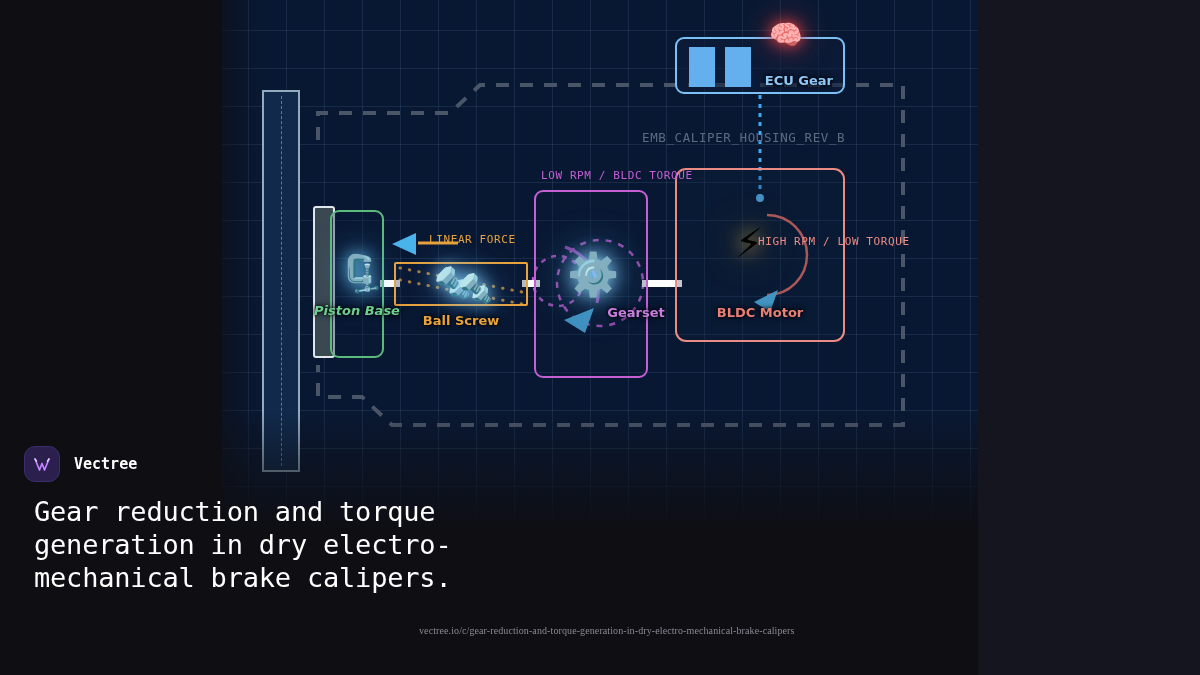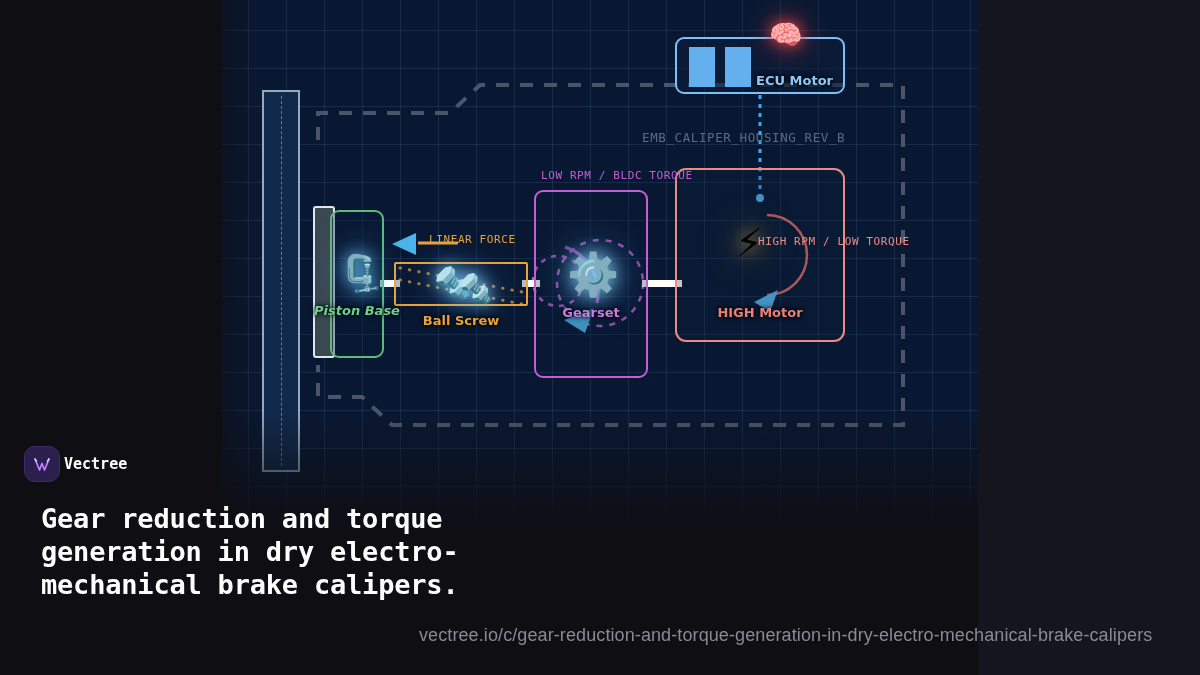--- a/index.html
+++ b/index.html
@@ -168,21 +168,21 @@
     left: 312px; top: 190px;
     width: 114px; height: 188px;
     border-color: #c45fd4;
     border-radius: 9px;
     background: rgba(12,30,58,0.28);
   }
   #gearset-emoji {
     font-size: 42px; left: 31px; top: 62px;
     filter: drop-shadow(0 0 9px rgba(140,220,255,0.9)) drop-shadow(0 0 18px rgba(90,180,255,0.5));
   }
-  #gearset-label { top: 113px; color: #c97fe0; }
+  #gearset-label { top: 113px; color: #c97fe0; margin-left: 45px; }
 
   
   #bldc-node {
     left: 453px; top: 168px;
     width: 170px; height: 174px;
     border-color: #ec8b84;
     border-radius: 11px;
     background: rgba(12,30,58,0.25);
   }
   #bldc-emoji {
@@ -261,21 +261,21 @@
     left: 0; top: 0;
     width: 222px; height: 675px;
     background: #0e0e13;
     z-index: 6;
   }
   #brandbar {
     position: absolute;
     left: 24px; top: 446px;
     display: flex;
     align-items: center;
-    gap: 4px;
+    gap: 14px;
     z-index: 9;
   }
   #brand-logo {
     width: 34px; height: 34px;
     border-radius: 11px;
     background: #2b1f4e;
     border: 1px solid #3d2c6b;
     display: flex;
     align-items: center;
     justify-content: center;
@@ -284,35 +284,35 @@
     color: #ffffff;
     font-family: "DejaVu Sans Mono", "Liberation Mono", monospace;
     font-size: 15px;
     font-weight: bold;
     white-space: nowrap;
   }
   #headline {
     position: absolute;
     left: 24px; top: 486px;
     width: 430px;
-    margin: 17px;
+    margin: 10px;
     color: #ffffff;
     font-family: "DejaVu Sans Mono", "Liberation Mono", monospace;
-    font-weight: bold;
+    font-weight: normal;
     font-size: 27px;
     line-height: 1.22;
     letter-spacing: -0.2px;
     z-index: 9;
   }
   #footer-url {
     position: absolute;
     left: 419px; top: 625px;
     color: #8a8a95;
-    font-family: Liberation Sans, sans-serif;
-    font-size: 18px;
+    font-family: Liberation Serif, serif;
+    font-size: 10px;
     letter-spacing: 0.1px;
     white-space: nowrap;
     z-index: 9;
   }
 </style>
 </head>
 <body>
 
 <div id="stage">
 
@@ -355,26 +355,26 @@
     <div id="brake-pad"></div>
 
     <div class="connector" id="conn-1"></div>
     <div class="connector" id="conn-2"></div>
     <div class="connector" id="conn-3"></div>
 
     <div class="node" id="ecu-node">
       <div class="ecu-bar" id="ecu-bar-1"></div>
       <div class="ecu-bar" id="ecu-bar-2"></div>
       <span class="emoji" id="ecu-brain">🧠</span>
-      <span class="node-label" id="ecu-label">ECU Motor</span>
+      <span class="node-label" id="ecu-label">ECU Gear</span>
     </div>
 
     <div class="node" id="bldc-node">
       <span class="emoji" id="bldc-emoji">⚡</span>
-      <span class="node-label" id="bldc-label">HIGH Motor</span>
+      <span class="node-label" id="bldc-label">BLDC Motor</span>
     </div>
 
     <div class="node" id="gearset-node">
       <span class="emoji" id="gearset-emoji">⚙️</span>
       <span class="node-label" id="gearset-label">Gearset</span>
     </div>
 
     <div class="node" id="ballscrew-node">
       <span class="emoji" id="ballscrew-emoji-1">🔩</span>
       <span class="emoji" id="ballscrew-emoji-2">🔩</span>

